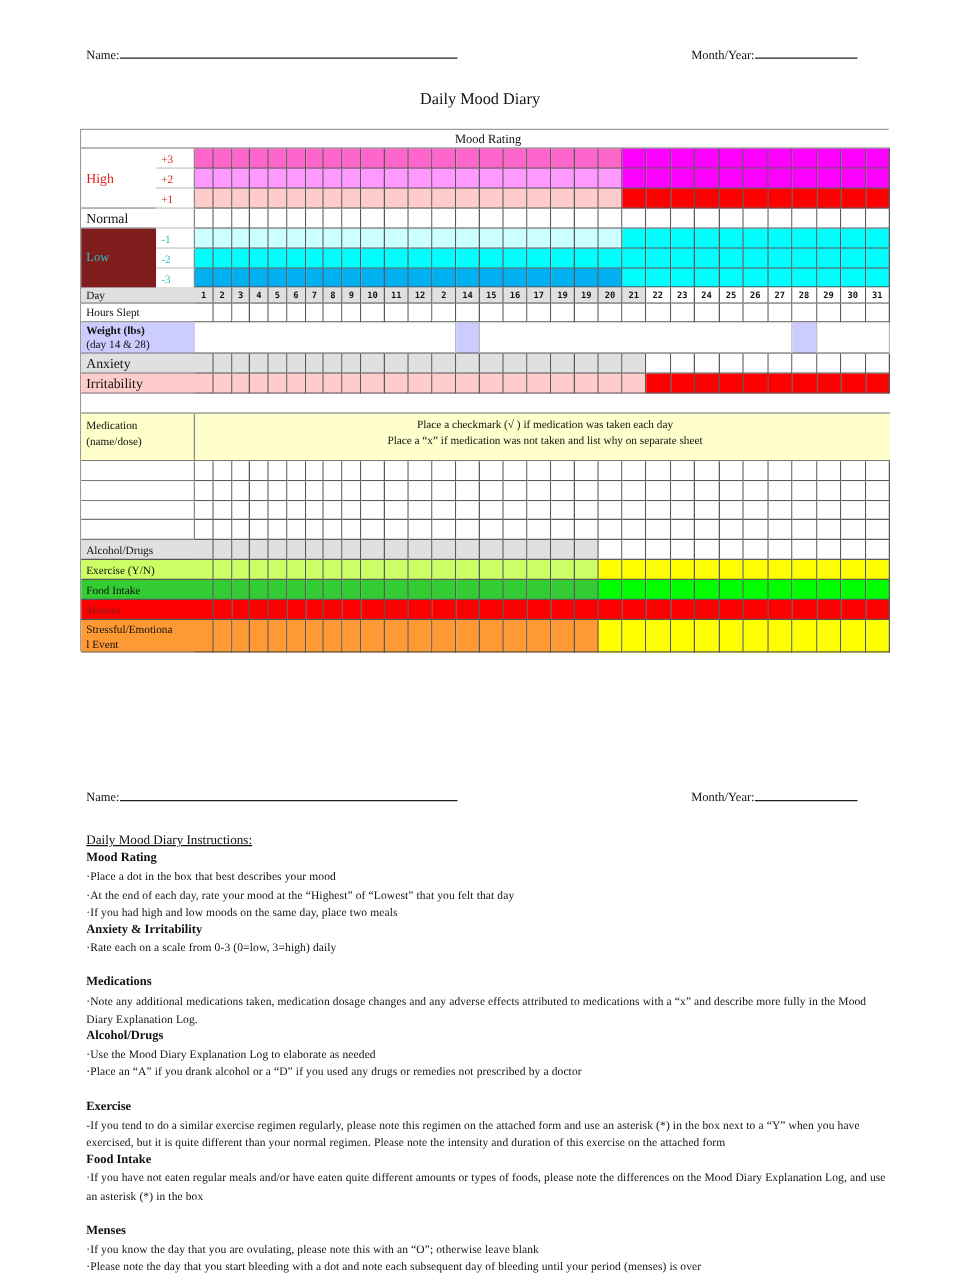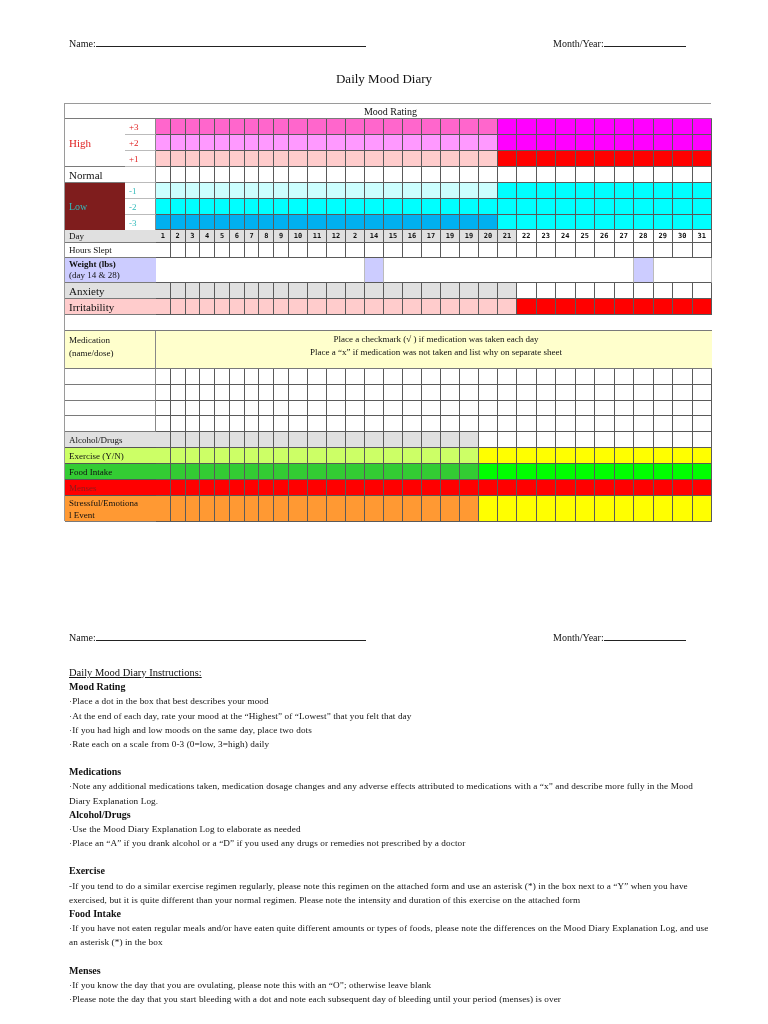--- a/index.html
+++ b/index.html
@@ -702,21 +702,22 @@
 <div class="abs hdr" style="left:553px;top:631px;">
   <span>Month/Year:</span><span class="blank" style="width:82px;"></span>
 </div>
 
 <div class="instr" style="top:666px;">
   <div style="font-size:10.5px;text-decoration:underline;">Daily Mood Diary Instructions:</div>
   <div id="sections">
       <div class="h">Mood Rating</div>
       <div class="b">·Place a dot in the box that best describes your mood</div>
       <div class="b">·At the end of each day, rate your mood at the “Highest” of “Lowest” that you felt that day</div>
-      <div class="b">·If you had high and low moods on the same day, place two dots</div>
+      <div class="b">·If you had high and low moods on the same day, place two meals</div>
+      <div class="h">Anxiety &amp; Irritability</div>
       <div class="b">·Rate each on a scale from 0-3 (0=low, 3=high) daily</div>
       <div style="height: 14px;"></div>
       <div class="h">Medications</div>
       <div class="b">·Note any additional medications taken, medication dosage changes and any adverse effects attributed to medications with a “x” and describe more fully in the Mood Diary Explanation Log.</div>
       <div class="h">Alcohol/Drugs</div>
       <div class="b">·Use the Mood Diary Explanation Log to elaborate as needed</div>
       <div class="b">·Place an “A” if you drank alcohol or a “D” if you used any drugs or remedies not prescribed by a doctor</div>
       <div style="height: 14px;"></div>
       <div class="h">Exercise</div>
       <div class="b">-If you tend to do a similar exercise regimen regularly, please note this regimen on the attached form and use an asterisk (*) in the box next to a “Y” when you have exercised, but it is quite different than your normal regimen. Please note the intensity and duration of this exercise on the attached form</div>

